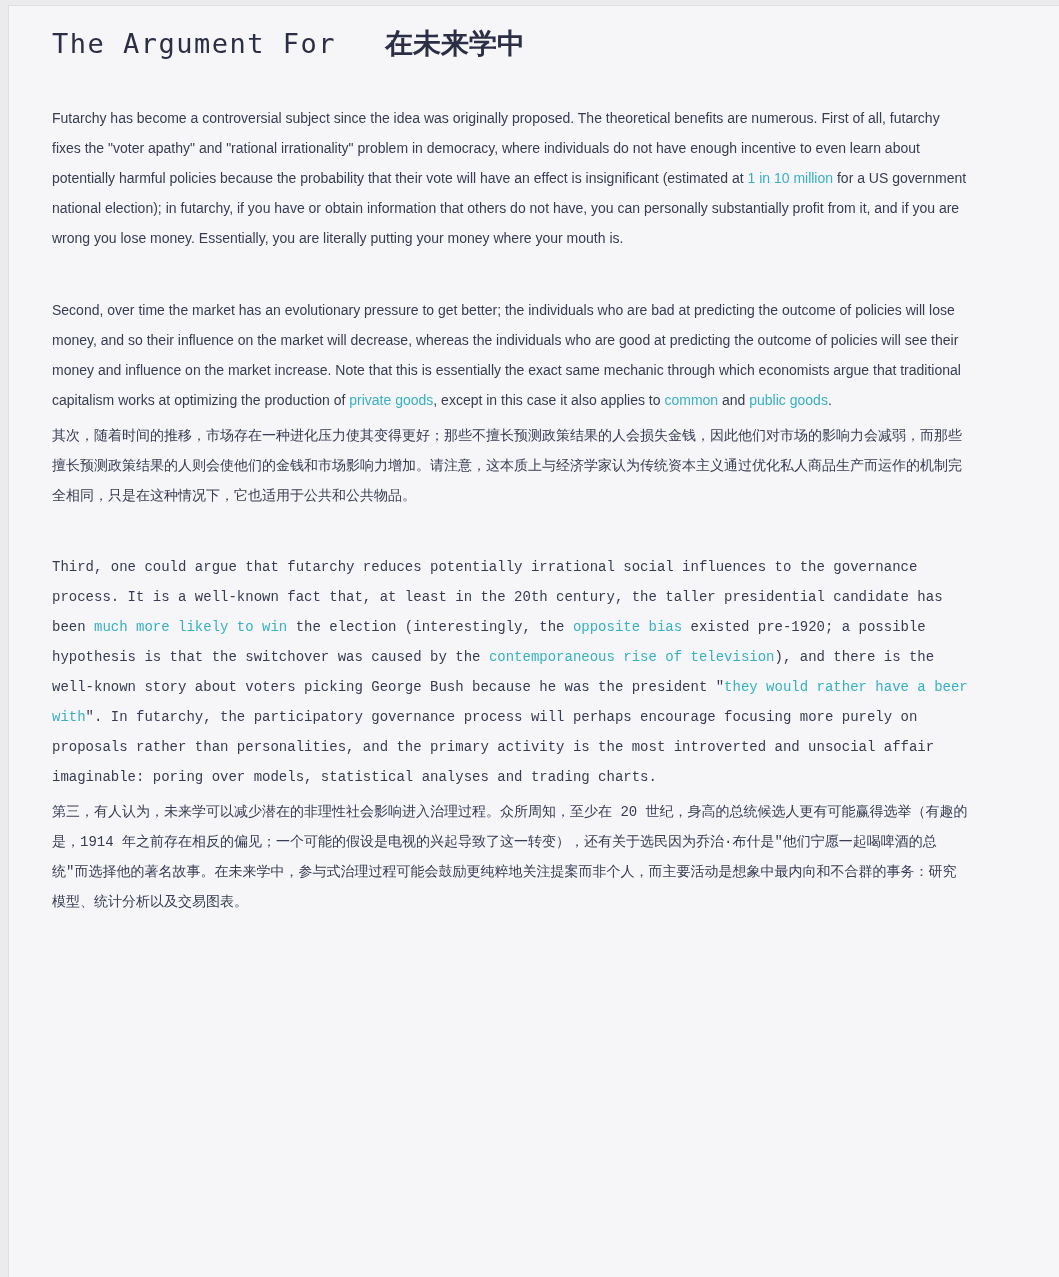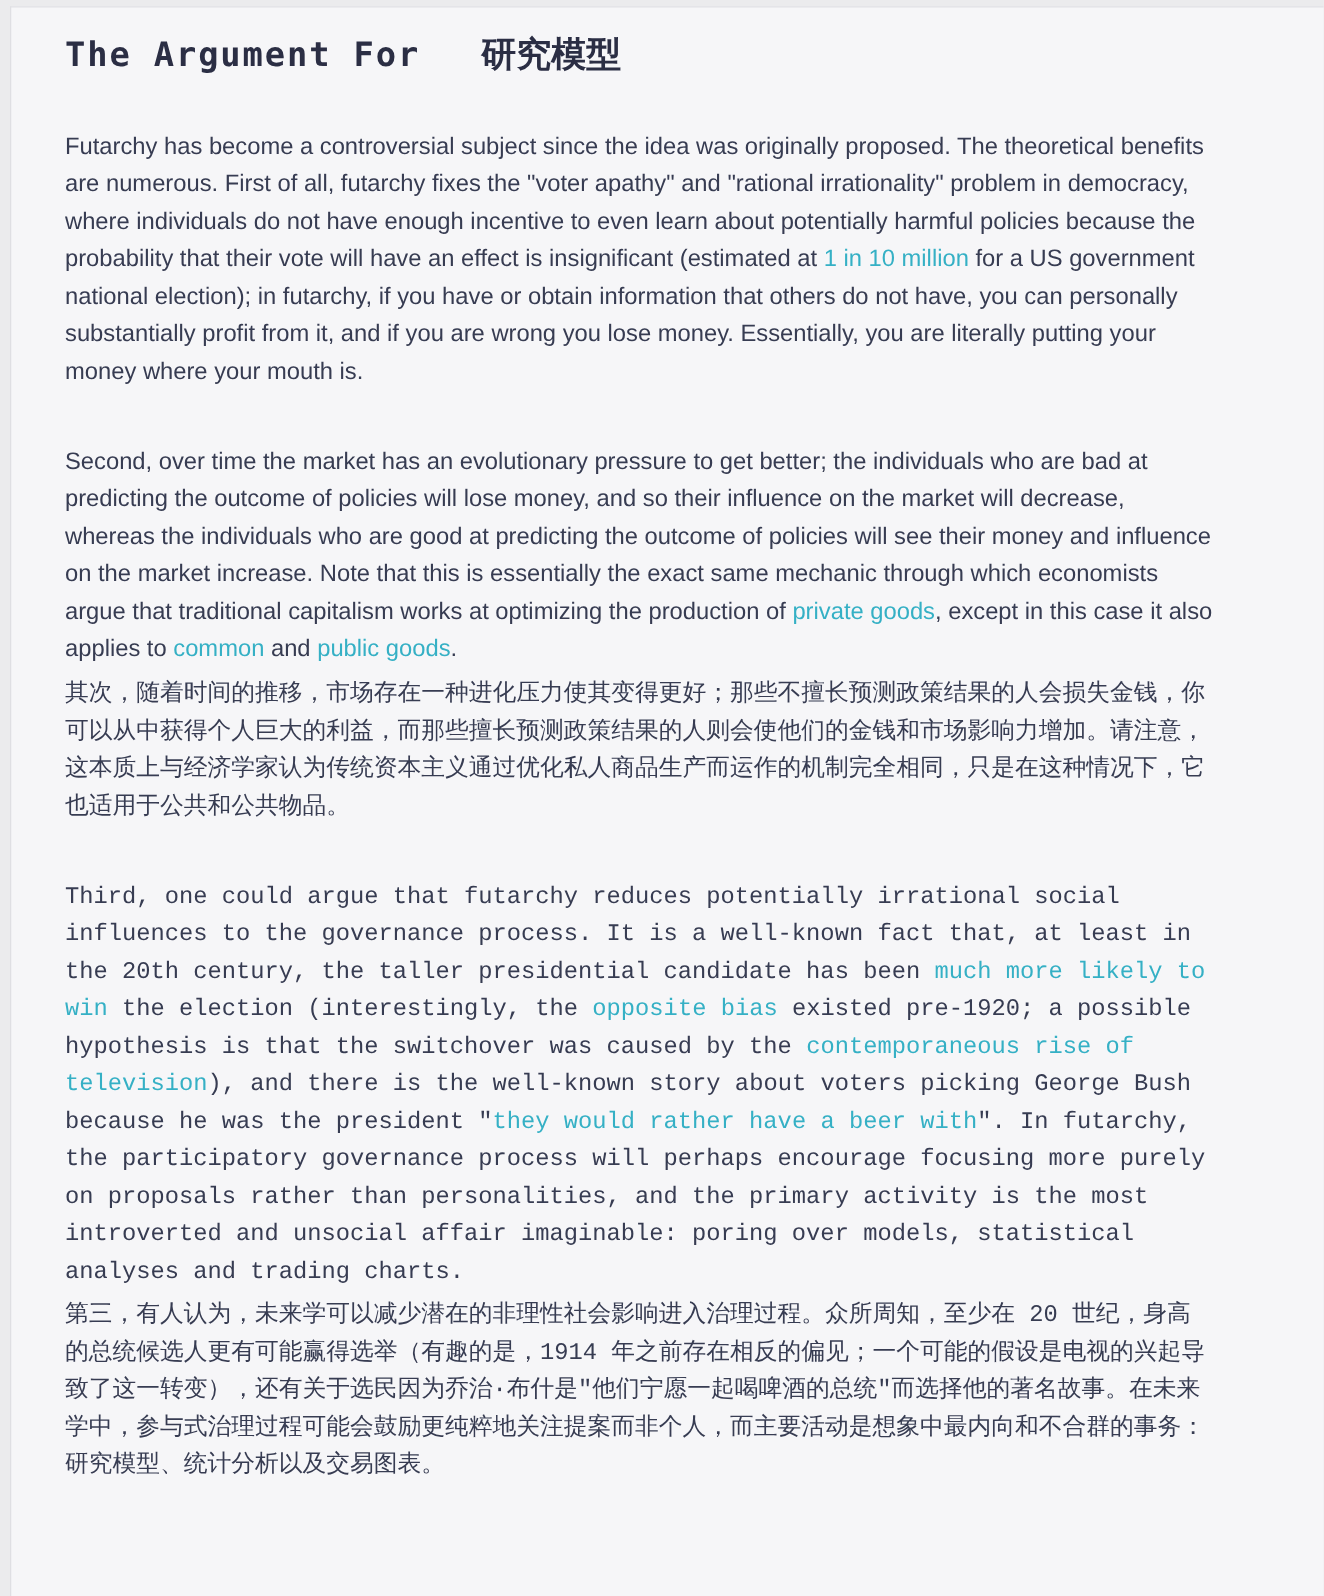--- a/index.html
+++ b/index.html
@@ -24,64 +24,64 @@
     padding: 18px 44px 30px 43px;
     max-width: 1005px;
   }
   .doc-title {
     margin: 0 0 40px 0;
     color: #2b2e44;
     white-space: nowrap;
   }
   .doc-title .title-en {
     font-family: "DejaVu Sans Mono", "Liberation Mono", monospace;
-    font-weight: bold;
+    font-weight: normal;
     font-size: 27px;
     letter-spacing: 1.5px;
   }
   .doc-title .title-zh {
     font-family: "DejaVu Serif", "Liberation Serif", serif;
     font-weight: bold;
     font-size: 28px;
     margin-left: 40px;
   }
   .para {
     margin: 0;
     color: #373c52;
-    font-size: 19px;
+    font-size: 14px;
     line-height: 30px;
   }
   .para.en { margin-bottom: 5px; }
   .para.zh { margin-bottom: 0; }
   .pair { margin-bottom: 42px; }
   .pair:last-child { margin-bottom: 0; font-family: Liberation Mono, monospace; }
   a.inline-link {
     color: var(--accent, #35b0c5);
     text-decoration: none;
     cursor: pointer;
   }
 </style>
 </head>
 <body>
 
 <div class="page-card">
   <div class="content">
 
     <h1 class="doc-title">
       <span class="title-en">The Argument For</span>
-      <span class="title-zh">研究模型</span>
+      <span class="title-zh">在未来学中</span>
     </h1>
 
     <div class="pair">
       <p class="para en"><span>Futarchy has become a controversial subject since the idea was originally proposed. The theoretical benefits are numerous. First of all, futarchy fixes the "voter apathy" and "rational irrationality" problem in democracy, where individuals do not have enough incentive to even learn about potentially harmful policies because the probability that their vote will have an effect is insignificant (estimated at </span><a class="inline-link" href="#">1 in 10 million</a><span> for a US government national election); in futarchy, if you have or obtain information that others do not have, you can personally substantially profit from it, and if you are wrong you lose money. Essentially, you are literally putting your money where your mouth is.</span></p>
     </div>
 
     <div class="pair">
       <p class="para en"><span>Second, over time the market has an evolutionary pressure to get better; the individuals who are bad at predicting the outcome of policies will lose money, and so their influence on the market will decrease, whereas the individuals who are good at predicting the outcome of policies will see their money and influence on the market increase. Note that this is essentially the exact same mechanic through which economists argue that traditional capitalism works at optimizing the production of </span><a class="inline-link" href="#">private goods</a><span>, except in this case it also applies to </span><a class="inline-link" href="#">common</a><span> and </span><a class="inline-link" href="#">public goods</a><span>.</span></p>
-      <p class="para zh">其次，随着时间的推移，市场存在一种进化压力使其变得更好；那些不擅长预测政策结果的人会损失金钱，你可以从中获得个人巨大的利益，而那些擅长预测政策结果的人则会使他们的金钱和市场影响力增加。请注意，这本质上与经济学家认为传统资本主义通过优化私人商品生产而运作的机制完全相同，只是在这种情况下，它也适用于公共和公共物品。</p>
+      <p class="para zh">其次，随着时间的推移，市场存在一种进化压力使其变得更好；那些不擅长预测政策结果的人会损失金钱，因此他们对市场的影响力会减弱，而那些擅长预测政策结果的人则会使他们的金钱和市场影响力增加。请注意，这本质上与经济学家认为传统资本主义通过优化私人商品生产而运作的机制完全相同，只是在这种情况下，它也适用于公共和公共物品。</p>
     </div>
 
     <div class="pair">
       <p class="para en"><span>Third, one could argue that futarchy reduces potentially irrational social influences to the governance process. It is a well-known fact that, at least in the 20th century, the taller presidential candidate has been </span><a class="inline-link" href="#">much more likely to win</a><span> the election (interestingly, the </span><a class="inline-link" href="#">opposite bias</a><span> existed pre-1920; a possible hypothesis is that the switchover was caused by the </span><a class="inline-link" href="#">contemporaneous rise of television</a><span>), and there is the well-known story about voters picking George Bush because he was the president "</span><a class="inline-link" href="#">they would rather have a beer with</a><span>". In futarchy, the participatory governance process will perhaps encourage focusing more purely on proposals rather than personalities, and the primary activity is the most introverted and unsocial affair imaginable: poring over models, statistical analyses and trading charts.</span></p>
       <p class="para zh">第三，有人认为，未来学可以减少潜在的非理性社会影响进入治理过程。众所周知，至少在 20 世纪，身高的总统候选人更有可能赢得选举（有趣的是，1914 年之前存在相反的偏见；一个可能的假设是电视的兴起导致了这一转变），还有关于选民因为乔治·布什是"他们宁愿一起喝啤酒的总统"而选择他的著名故事。在未来学中，参与式治理过程可能会鼓励更纯粹地关注提案而非个人，而主要活动是想象中最内向和不合群的事务：研究模型、统计分析以及交易图表。</p>
     </div>
 
   </div>
 </div>
 

